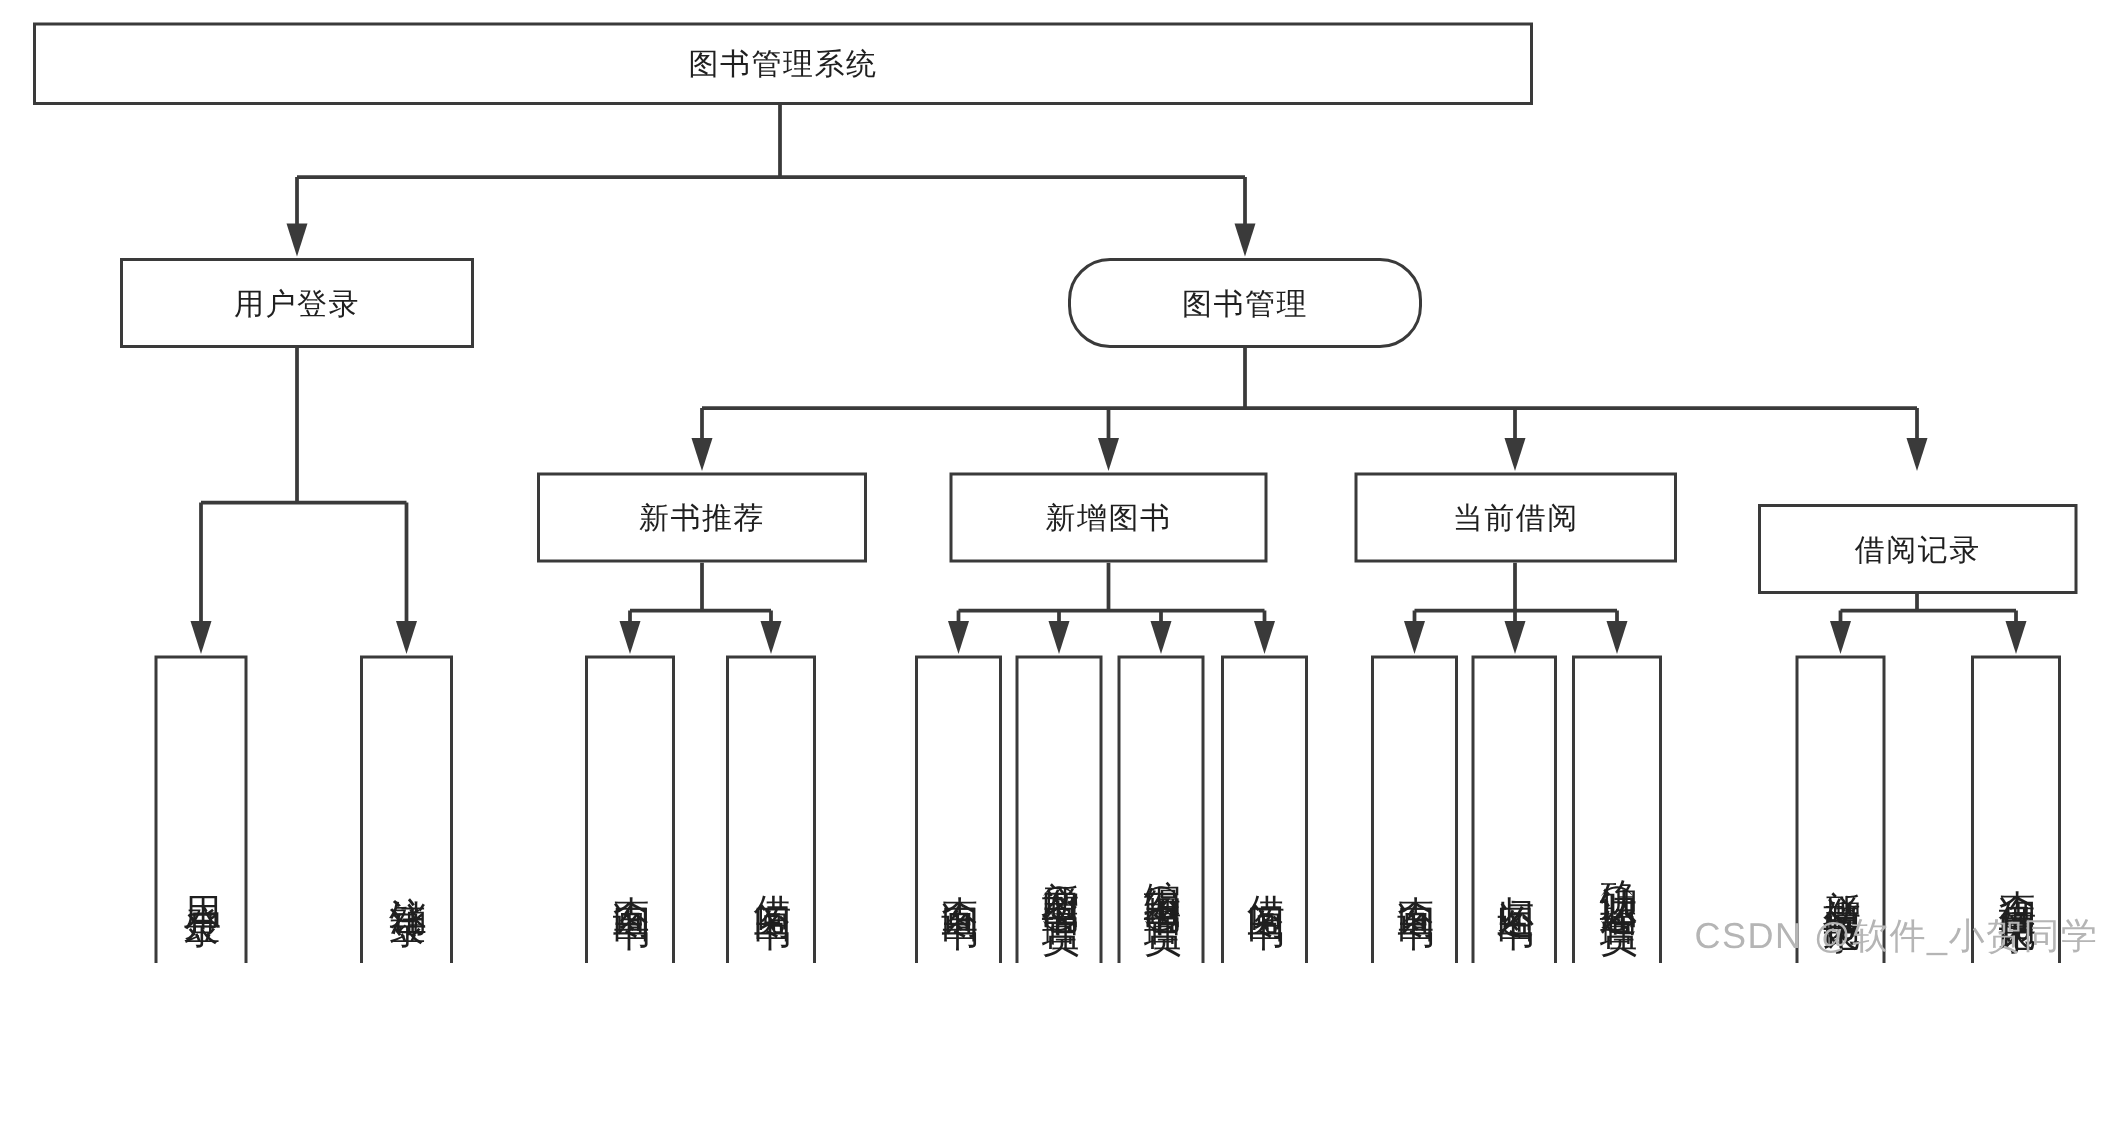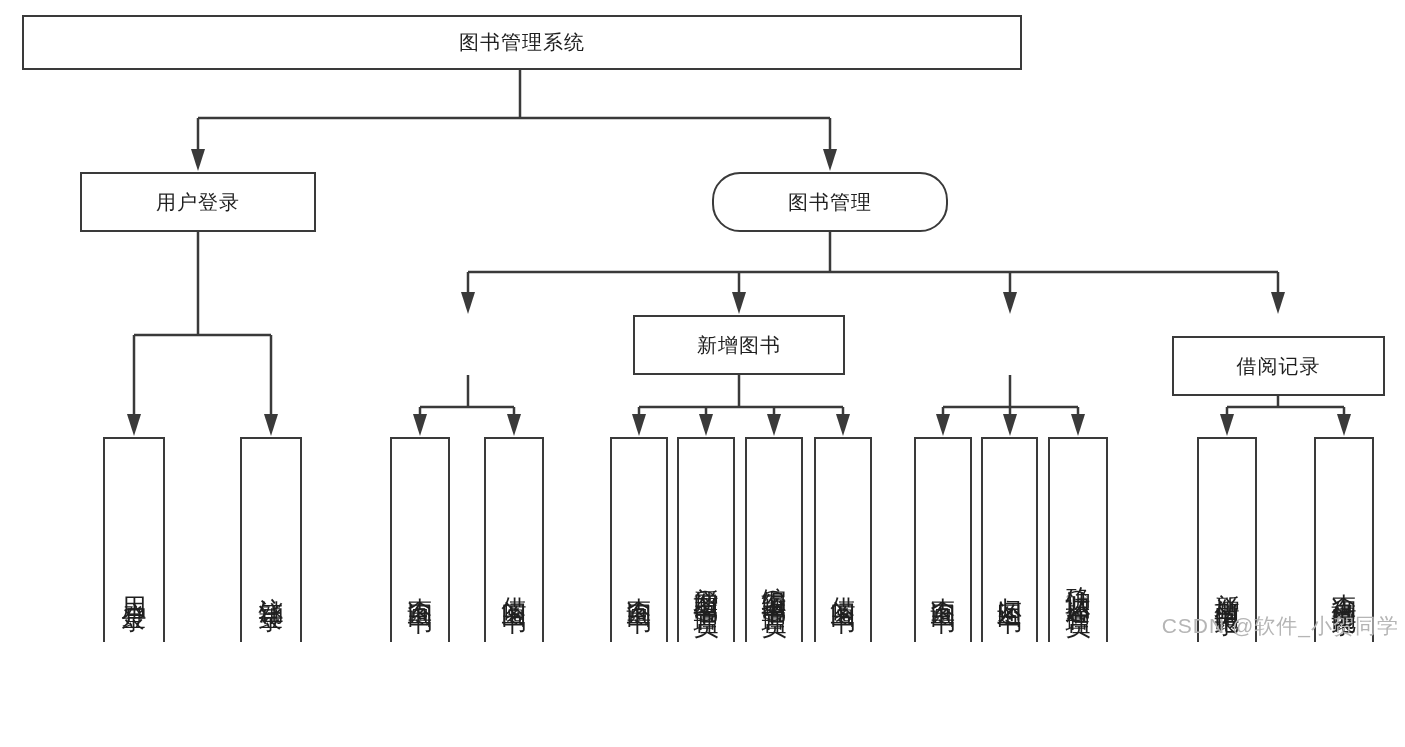--- a/index.html
+++ b/index.html
@@ -36,21 +36,21 @@
   .node.leaf{
     writing-mode:vertical-rl;
     text-orientation:mixed;
     font-size:25px;
     letter-spacing:4px;
     line-height:1;
   }
   .watermark{
     position:absolute;
     right:6px;bottom:2px;
-    font-size:21px;
+    font-size:24px;
     color:var(--wm);
     letter-spacing:1px;
     z-index:3;
     white-space:nowrap;
   }
 </style>
 </head>
 <body>
 
 <div class="canvas">
@@ -115,21 +115,23 @@
     <line x1="1344" y1="407" x2="1344" y2="417"></line>
     <polygon points="1220,414 1234,414 1227,436"></polygon>
     <polygon points="1337,414 1351,414 1344,436"></polygon>
   </svg>
 
   <div class="node" style="left:22px;top:15px;width:1000px;height:55px;">图书管理系统</div>
 
   <div class="node" style="left:80px;top:172px;width:236px;height:60px;">用户登录</div>
   <div class="node" style="left:712px;top:172px;width:236px;height:60px;border-radius:28px;">图书管理</div>
 
+  <div class="node" style="left:358px;top:315px;width:220px;height:60px;">新书推荐</div>
   <div class="node" style="left:633px;top:315px;width:212px;height:60px;">新增图书</div>
+  <div class="node" style="left:903px;top:315px;width:215px;height:60px;">当前借阅</div>
   <div class="node" style="left:1172px;top:315px;width:213px;height:60px;margin-top:21px;">借阅记录</div>
 
   <div class="node leaf" style="left:103px;top:437px;width:62px;height:296px;">用户登录</div>
   <div class="node leaf" style="left:240px;top:437px;width:62px;height:296px;">注销登录</div>
 
   <div class="node leaf" style="left:390px;top:437px;width:60px;height:296px;">查询图书</div>
   <div class="node leaf" style="left:484px;top:437px;width:60px;height:296px;">借阅图书</div>
 
   <div class="node leaf" style="left:610px;top:437px;width:58px;height:296px;">查询图书</div>
   <div class="node leaf" style="left:677px;top:437px;width:58px;height:296px;">新增图书（管理员）</div>

